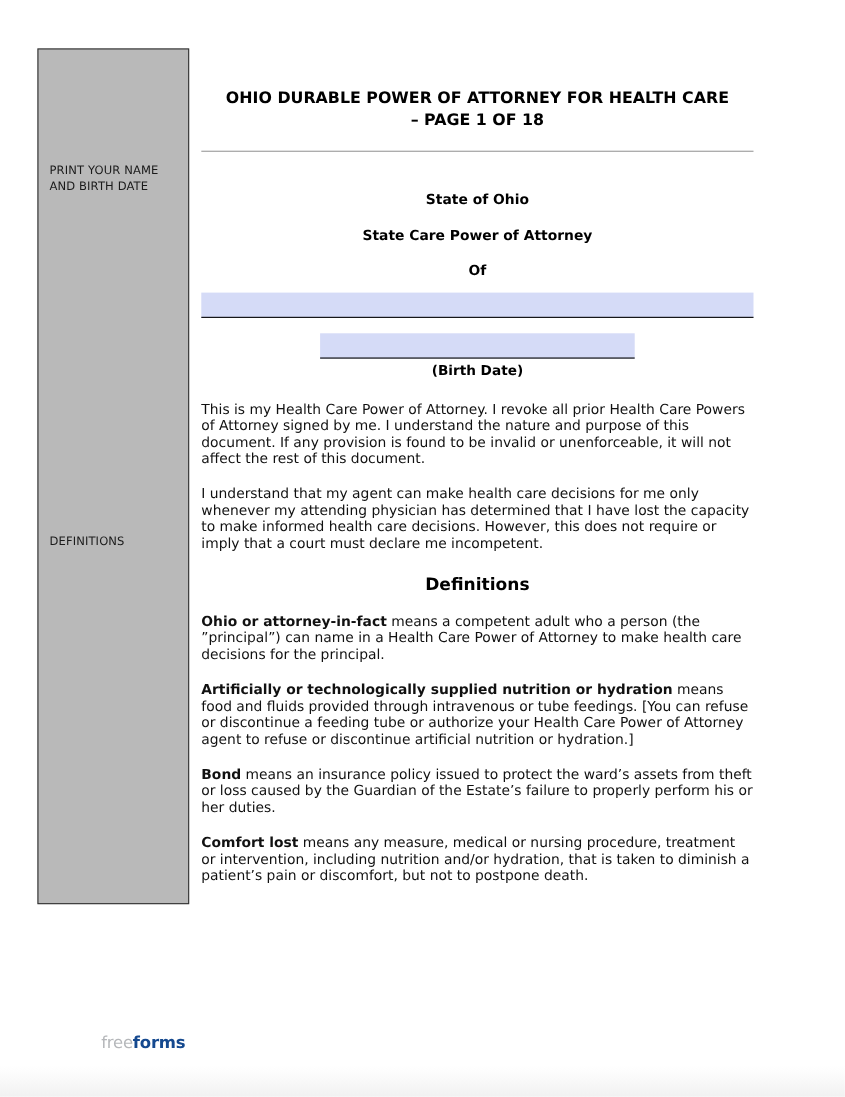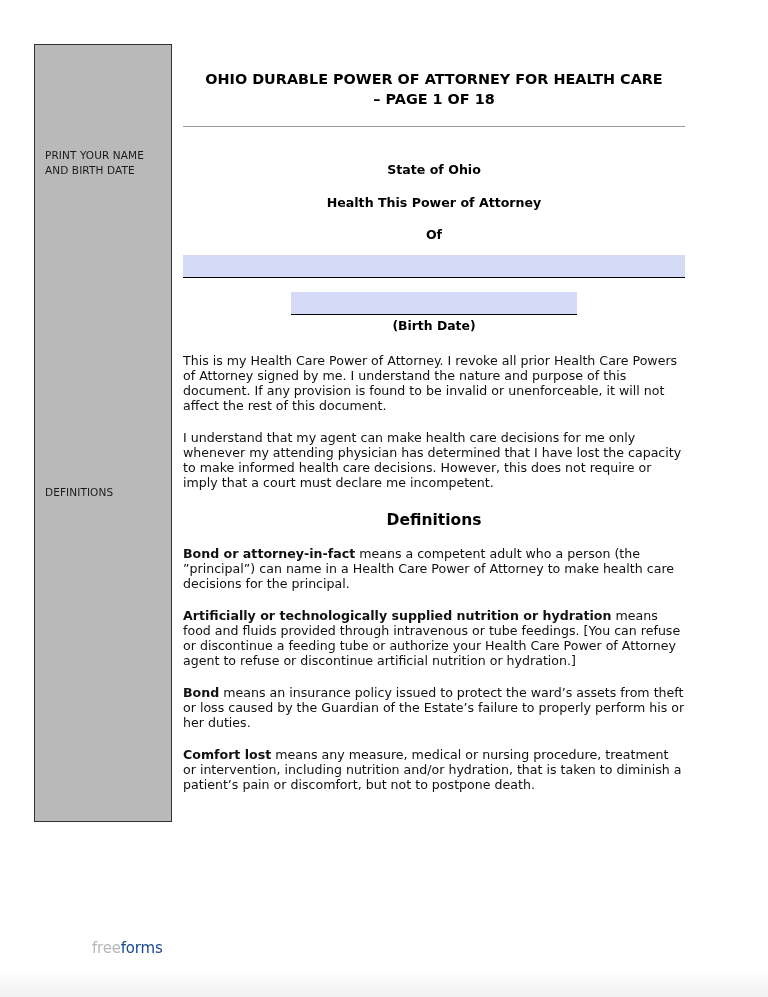--- a/index.html
+++ b/index.html
@@ -64,21 +64,21 @@
     width: 502px;
   }
 
   .doc-title {
     font-family: "DejaVu Sans", sans-serif;
     font-weight: bold;
     font-size: 14.4px;
     line-height: 20px;
     text-align: center;
     color: #000000;
-    margin: 5px;
+    margin: 16px;
     padding-top: 20px;
   }
   .doc-title .line2 { display: block; }
 
   .rule {
     height: 0;
     border: 0;
     border-top: 1.4px solid #9a9a9a;
     margin: 17px 0 0 0;
     width: 100%;
@@ -153,21 +153,21 @@
     font-size: 15px;
     letter-spacing: -0.2px;
     white-space: nowrap;
   }
   #brand .free {
     color: #b5b7ba;
     font-weight: normal;
   }
   #brand .forms {
     color: #15498f;
-    font-weight: normal;
+    font-weight: bold;
   }
 </style>
 </head>
 <body>
 
 <div id="page">
 
   <div id="sidebar">
     <div class="side-note" id="side-note-0">PRINT YOUR NAME AND BIRTH DATE</div>
     <div class="side-note" id="side-note-1">DEFINITIONS</div>
@@ -177,42 +177,42 @@
 
     <h1 class="doc-title">
       <span>OHIO DURABLE POWER OF ATTORNEY FOR HEALTH CARE</span>
       <span class="line2">– PAGE 1 OF 18</span>
     </h1>
 
     <hr class="rule">
 
     <div class="center-head">
       <span>State of Ohio</span>
-      <span>Health This Power of Attorney</span>
+      <span>State Care Power of Attorney</span>
       <span>Of</span>
     </div>
 
     <div class="field-wrap">
       <div class="blank"></div>
     </div>
 
     <div class="field-wrap indent">
       <div class="blank"></div>
       <div class="field-caption">(Birth Date)</div>
     </div>
 
     <p class="body first">This is my Health Care Power of Attorney. I revoke all prior Health Care Powers of Attorney signed by me. I understand the nature and purpose of this document. If any provision is found to be invalid or unenforceable, it will not affect the rest of this document.</p>
 
     <p class="body">I understand that my agent can make health care decisions for me only whenever my attending physician has determined that I have lost the capacity to make informed health care decisions. However, this does not require or imply that a court must declare me incompetent.</p>
 
     <h2 class="section-head">Definitions</h2>
 
 
     <p class="body">
-      <b>Bond or attorney-in-fact</b><span> means a competent adult who a person (the ”principal”) can name in a Health Care Power of Attorney to make health care decisions for the principal.</span>
+      <b>Ohio or attorney-in-fact</b><span> means a competent adult who a person (the ”principal”) can name in a Health Care Power of Attorney to make health care decisions for the principal.</span>
     </p>
 
     <p class="body">
       <b>Artificially or technologically supplied nutrition or hydration</b><span> means food and fluids provided through intravenous or tube feedings. [You can refuse or discontinue a feeding tube or authorize your Health Care Power of Attorney agent to refuse or discontinue artificial nutrition or hydration.]</span>
     </p>
 
     <p class="body">
       <b>Bond</b><span> means an insurance policy issued to protect the ward’s assets from theft or loss caused by the Guardian of the Estate’s failure to properly perform his or her duties.</span>
     </p>
 

